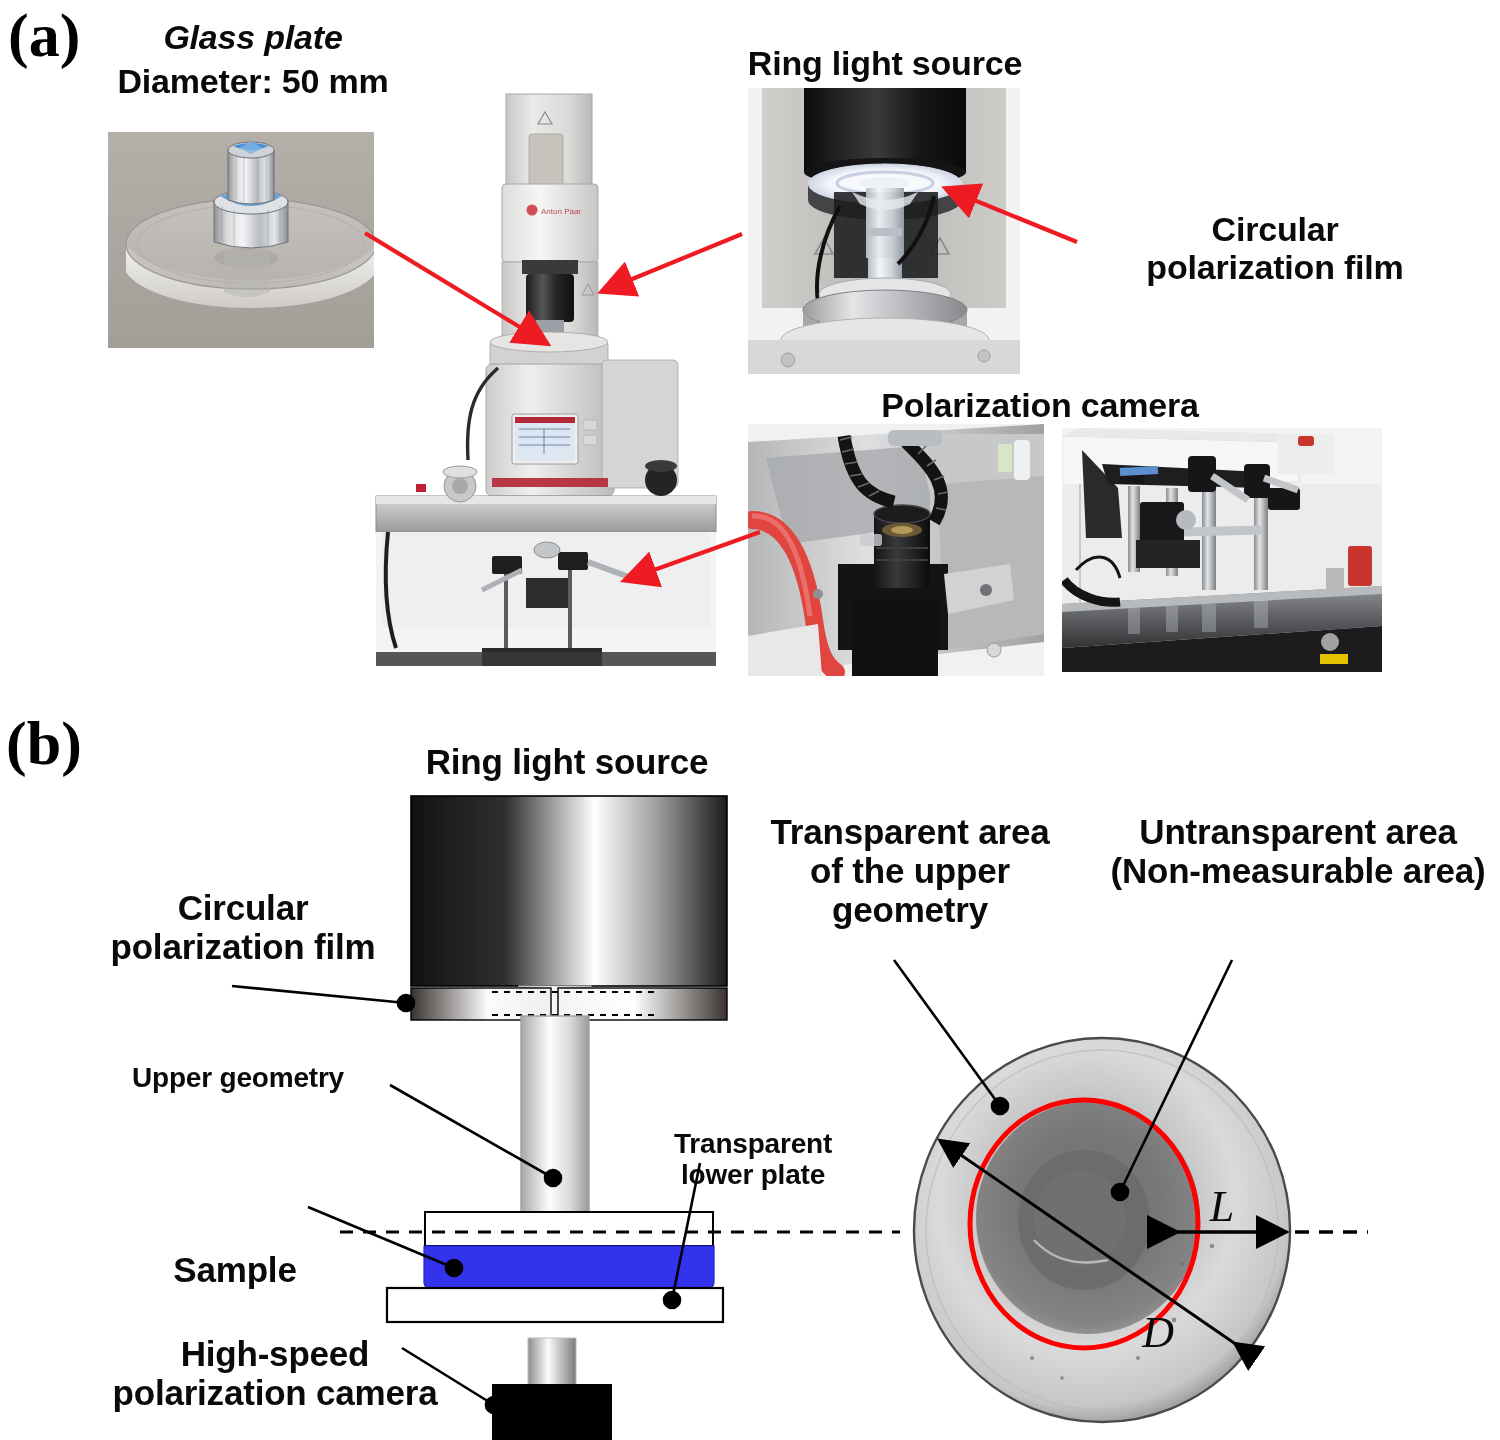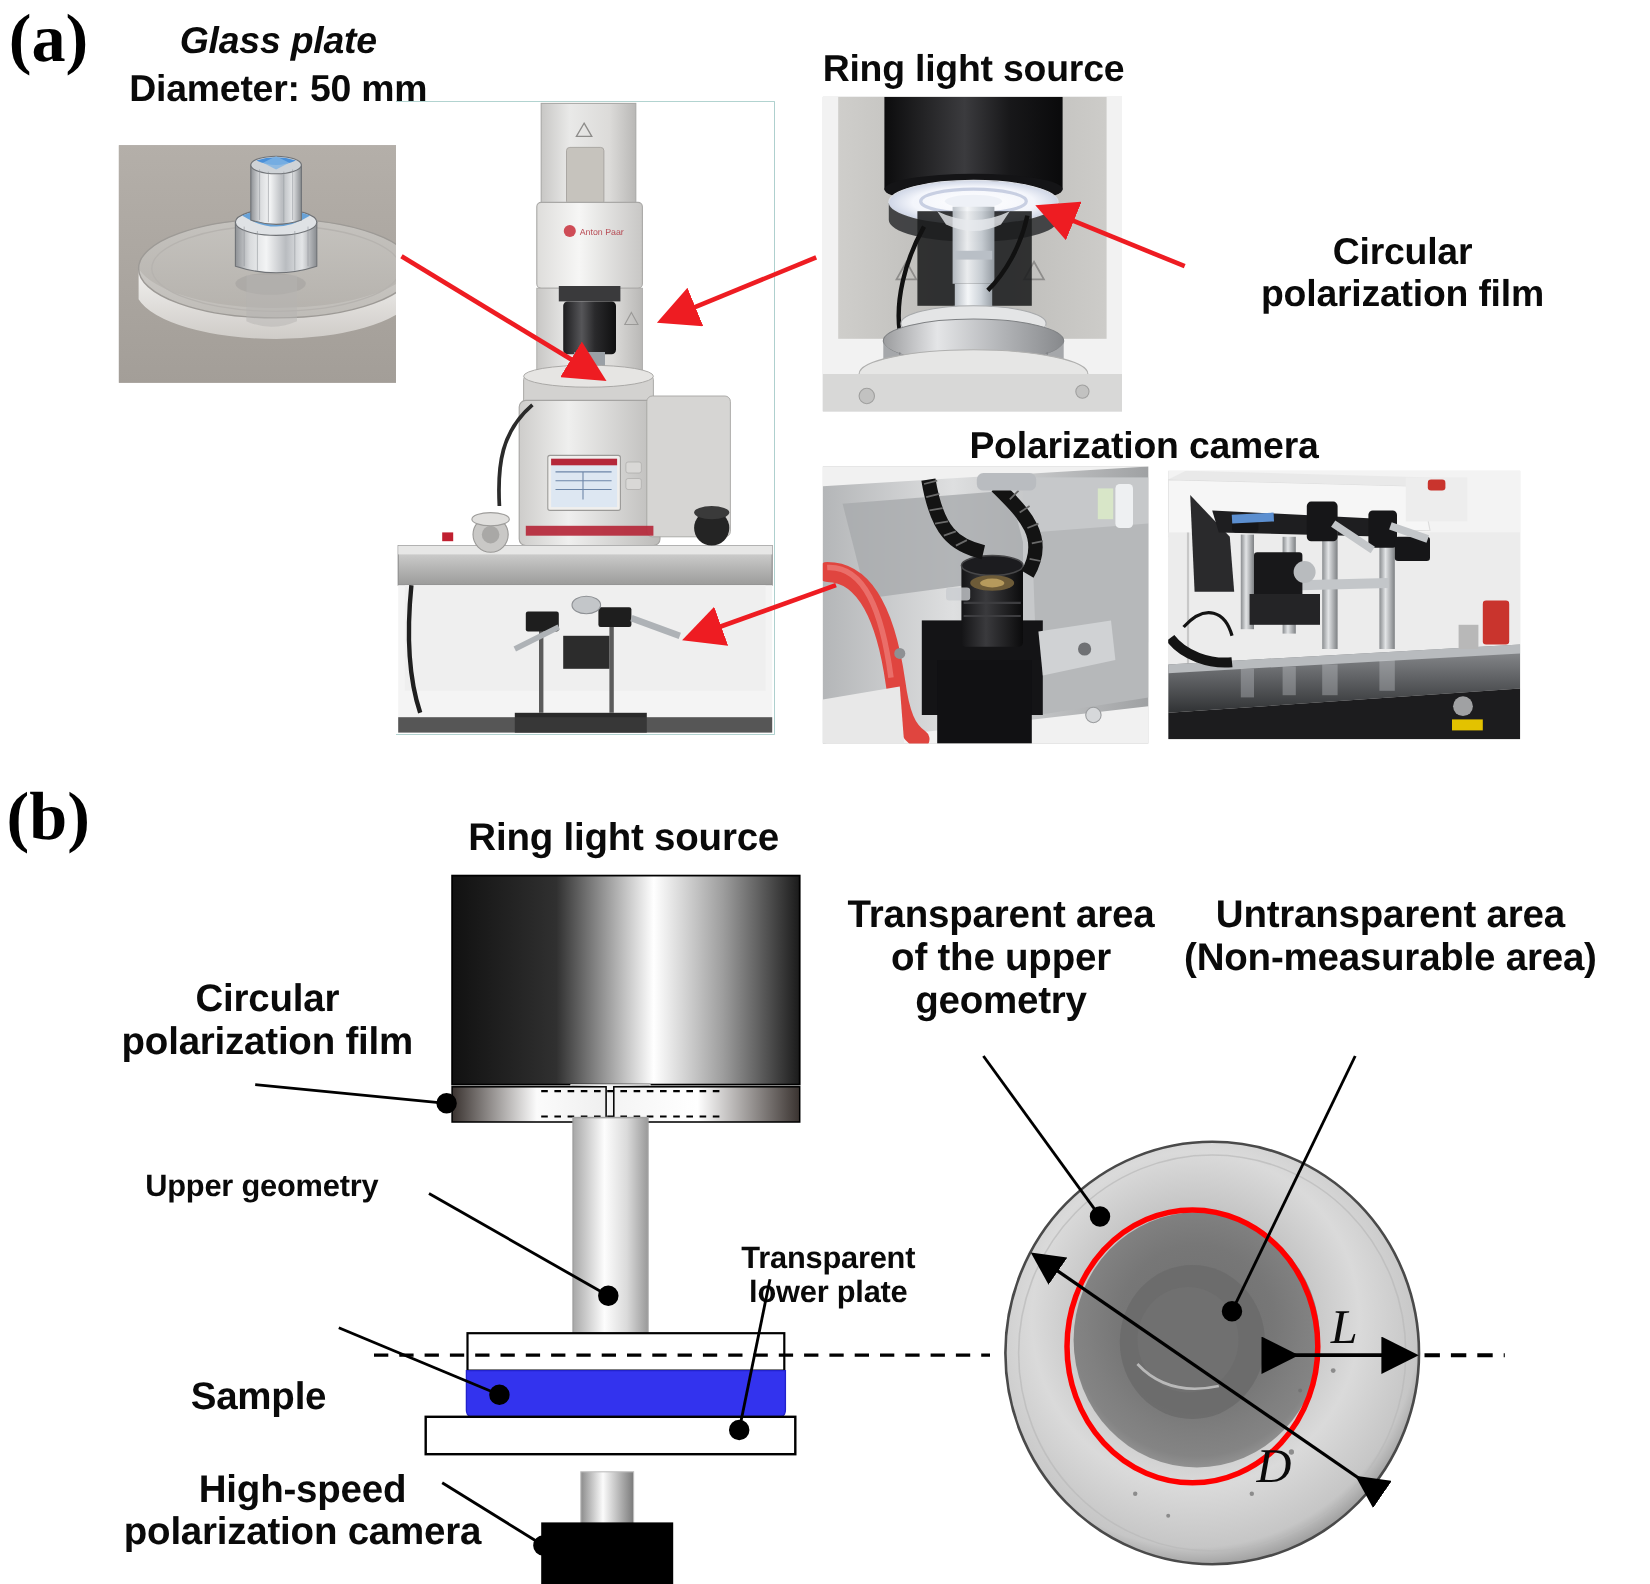--- a/index.html
+++ b/index.html
@@ -81,21 +81,21 @@
         <line x1="150" y1="24" x2="150" y2="70"></line>
           <line x1="158" y1="22" x2="158" y2="68"></line>
         <line x1="114" y1="74" x2="114" y2="110"></line>
           <line x1="126" y1="78" x2="126" y2="114"></line>
         <line x1="160" y1="78" x2="160" y2="114"></line>
           <line x1="172" y1="74" x2="172" y2="110"></line>
       </g>
     </svg>
   </div>
 
-  <div class="photo" style="left:360px;top:92px;width:344px;height:576px;background:#0f766e;">
+  <div class="photo" style="left:374px;top:92px;width:344px;height:576px;background:#7dd3fc;">
     <svg viewBox="0 0 344 576" width="344" height="576">
       <defs>
         <linearGradient id="col" x1="0" y1="0" x2="1" y2="0">
           <stop offset="0" stop-color="#c8c7c5"></stop>
             <stop offset=".3" stop-color="#e9e9e8"></stop>
           <stop offset=".72" stop-color="#dcdbd9"></stop>
             <stop offset="1" stop-color="#b9b8b6"></stop>
         </linearGradient>
         <linearGradient id="head" x1="0" y1="0" x2="1" y2="0">
           <stop offset="0" stop-color="#dedddb"></stop>
@@ -425,21 +425,21 @@
   <div class="lbl" style="left:618px;top:1128px;width:270px;font-size:28px;white-space:pre-line;">Transparent
 lower plate</div>
 
   <div class="lbl" style="left:740px;top:812px;width:340px;font-size:35px;white-space:pre-line;">Transparent area
 of the upper
 geometry</div>
 
   <div class="lbl" style="left:100px;top:1334px;width:350px;font-size:35px;white-space:pre-line;">High-speed
 polarization camera</div>
 
-  <div class="lbl" style="left:1064px;top:812px;width:400px;font-size:35px;white-space:pre-line;">Untransparent area
+  <div class="lbl" style="left:1098px;top:812px;width:400px;font-size:35px;white-space:pre-line;">Untransparent area
 (Non-measurable area)</div>
 
   <svg class="ovr">
     <defs>
       <linearGradient id="lampG" x1="0" y1="0" x2="1" y2="0">
         <stop offset="0" stop-color="#111111"></stop>
           <stop offset=".30" stop-color="#303030"></stop>
         <stop offset=".58" stop-color="#ffffff"></stop>
           <stop offset=".78" stop-color="#9d9d9d"></stop>
         <stop offset="1" stop-color="#1a1a1a"></stop>

